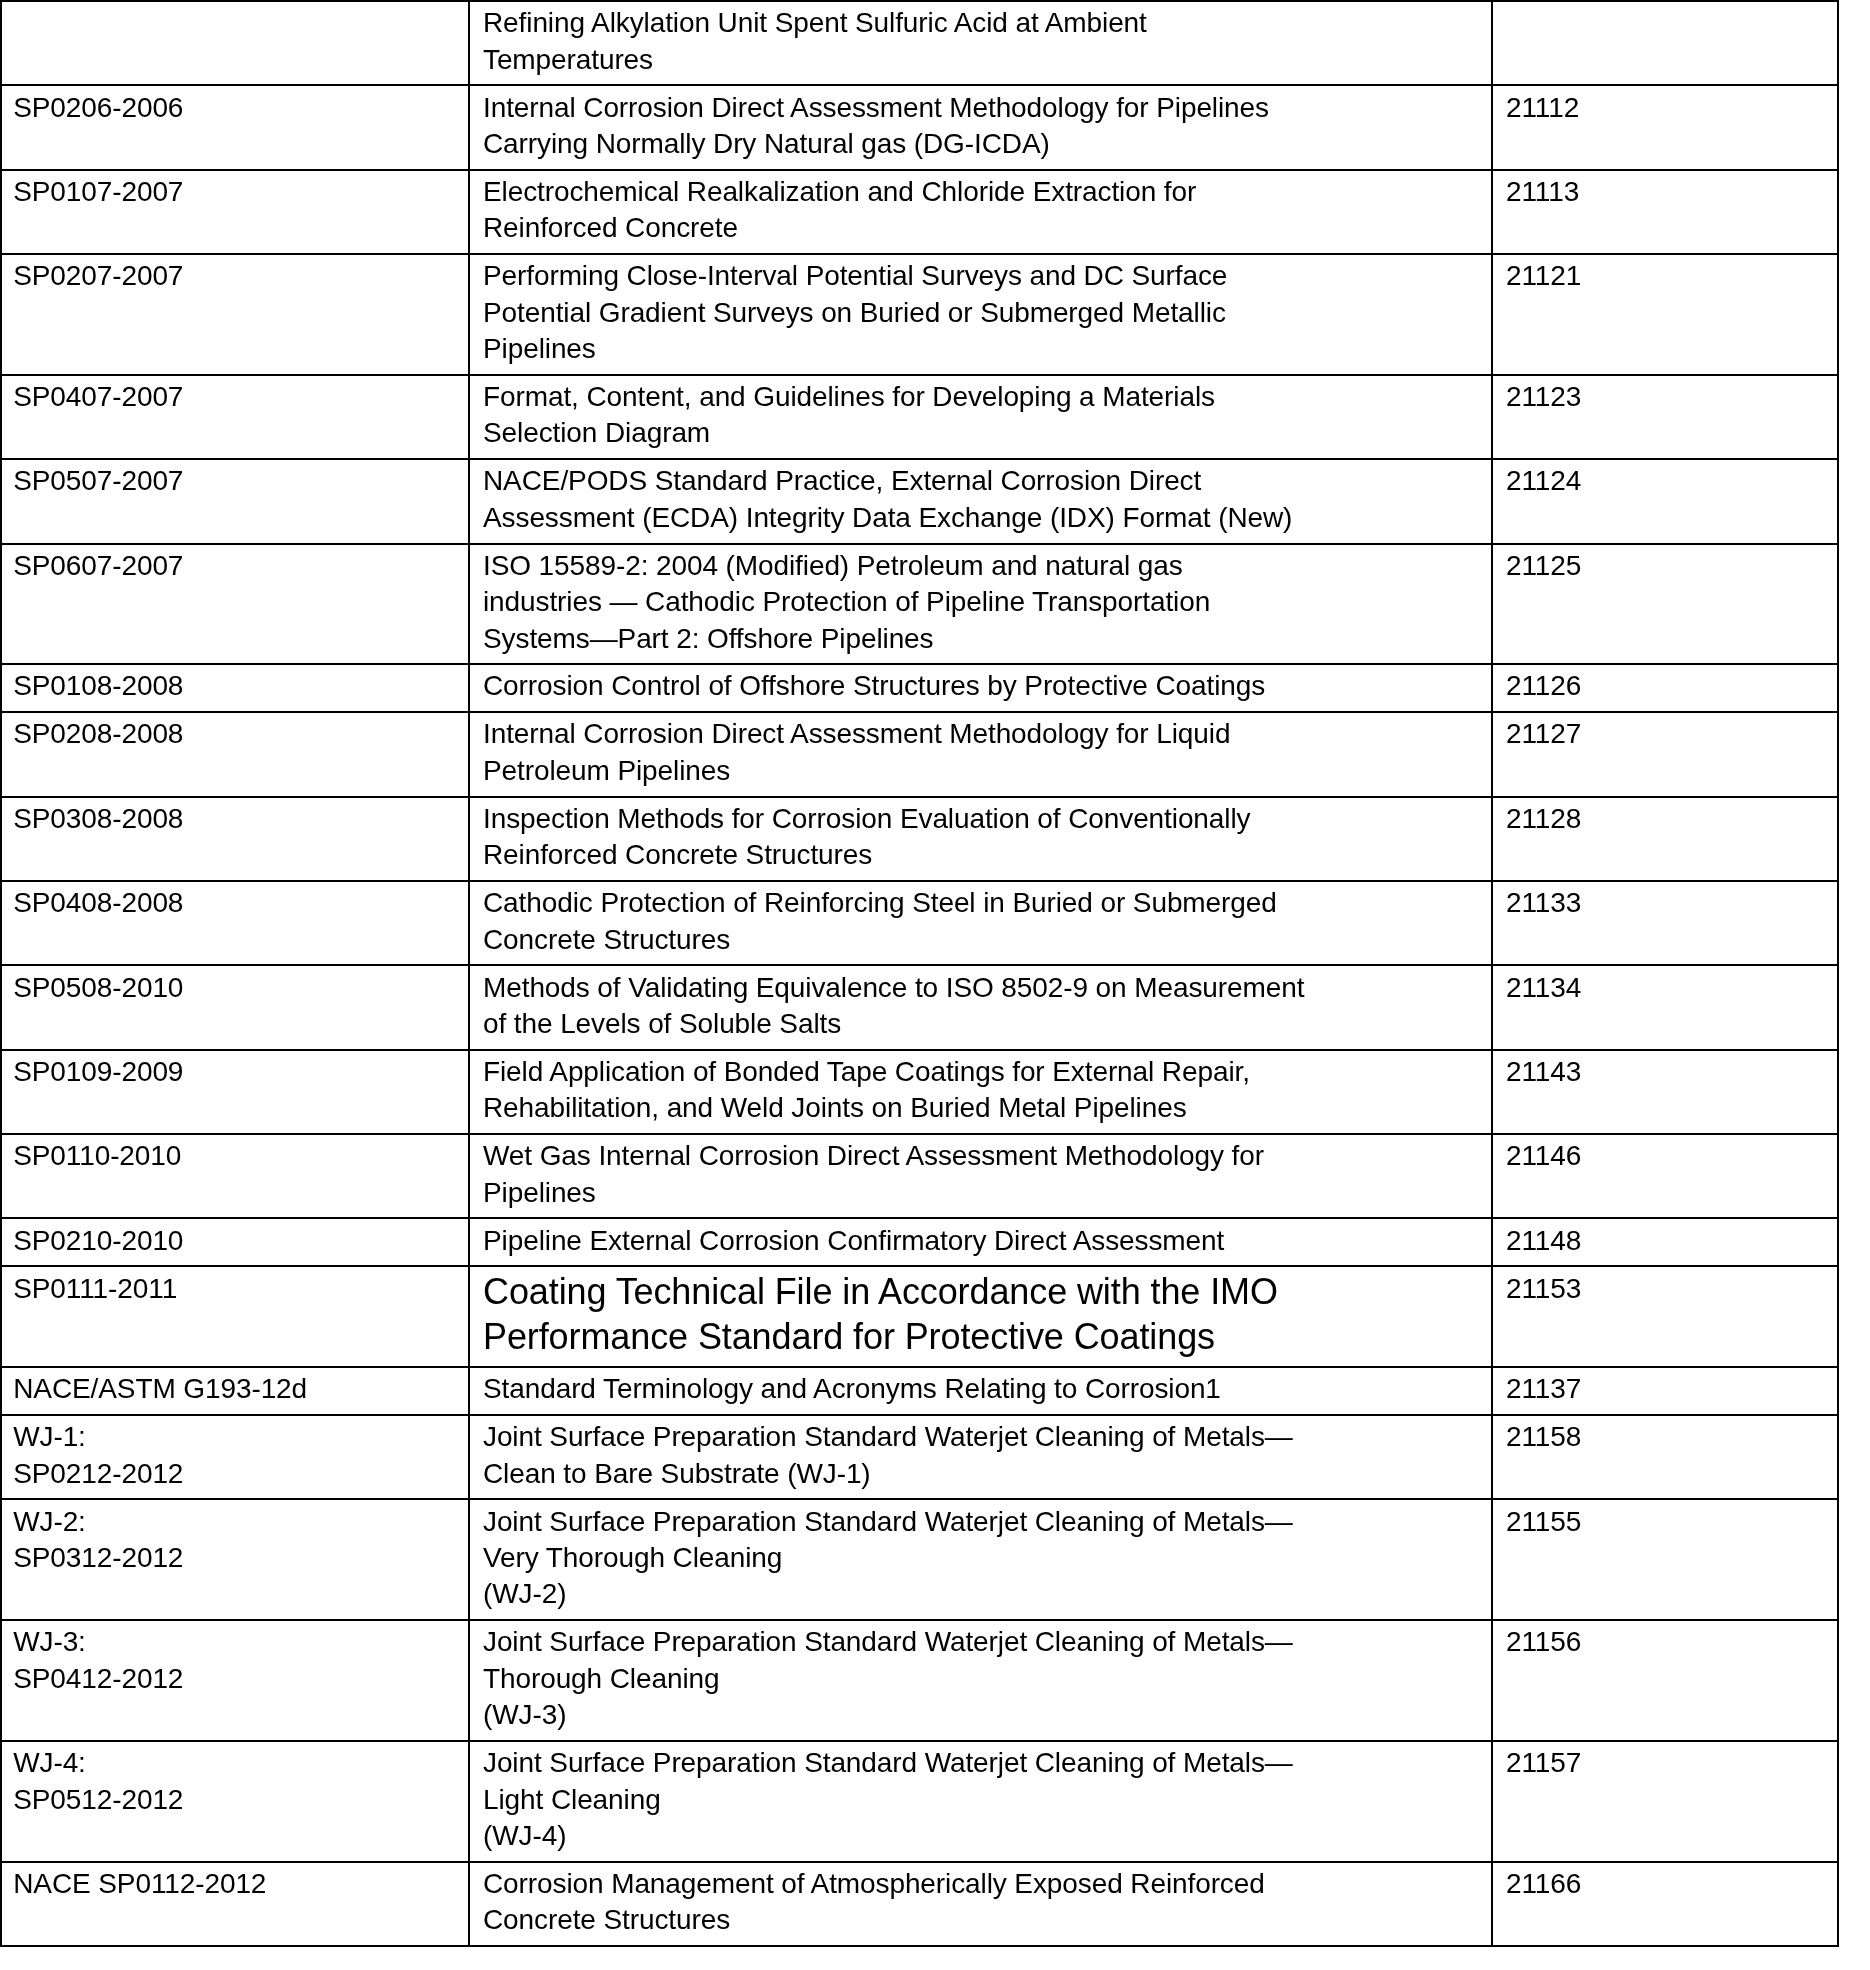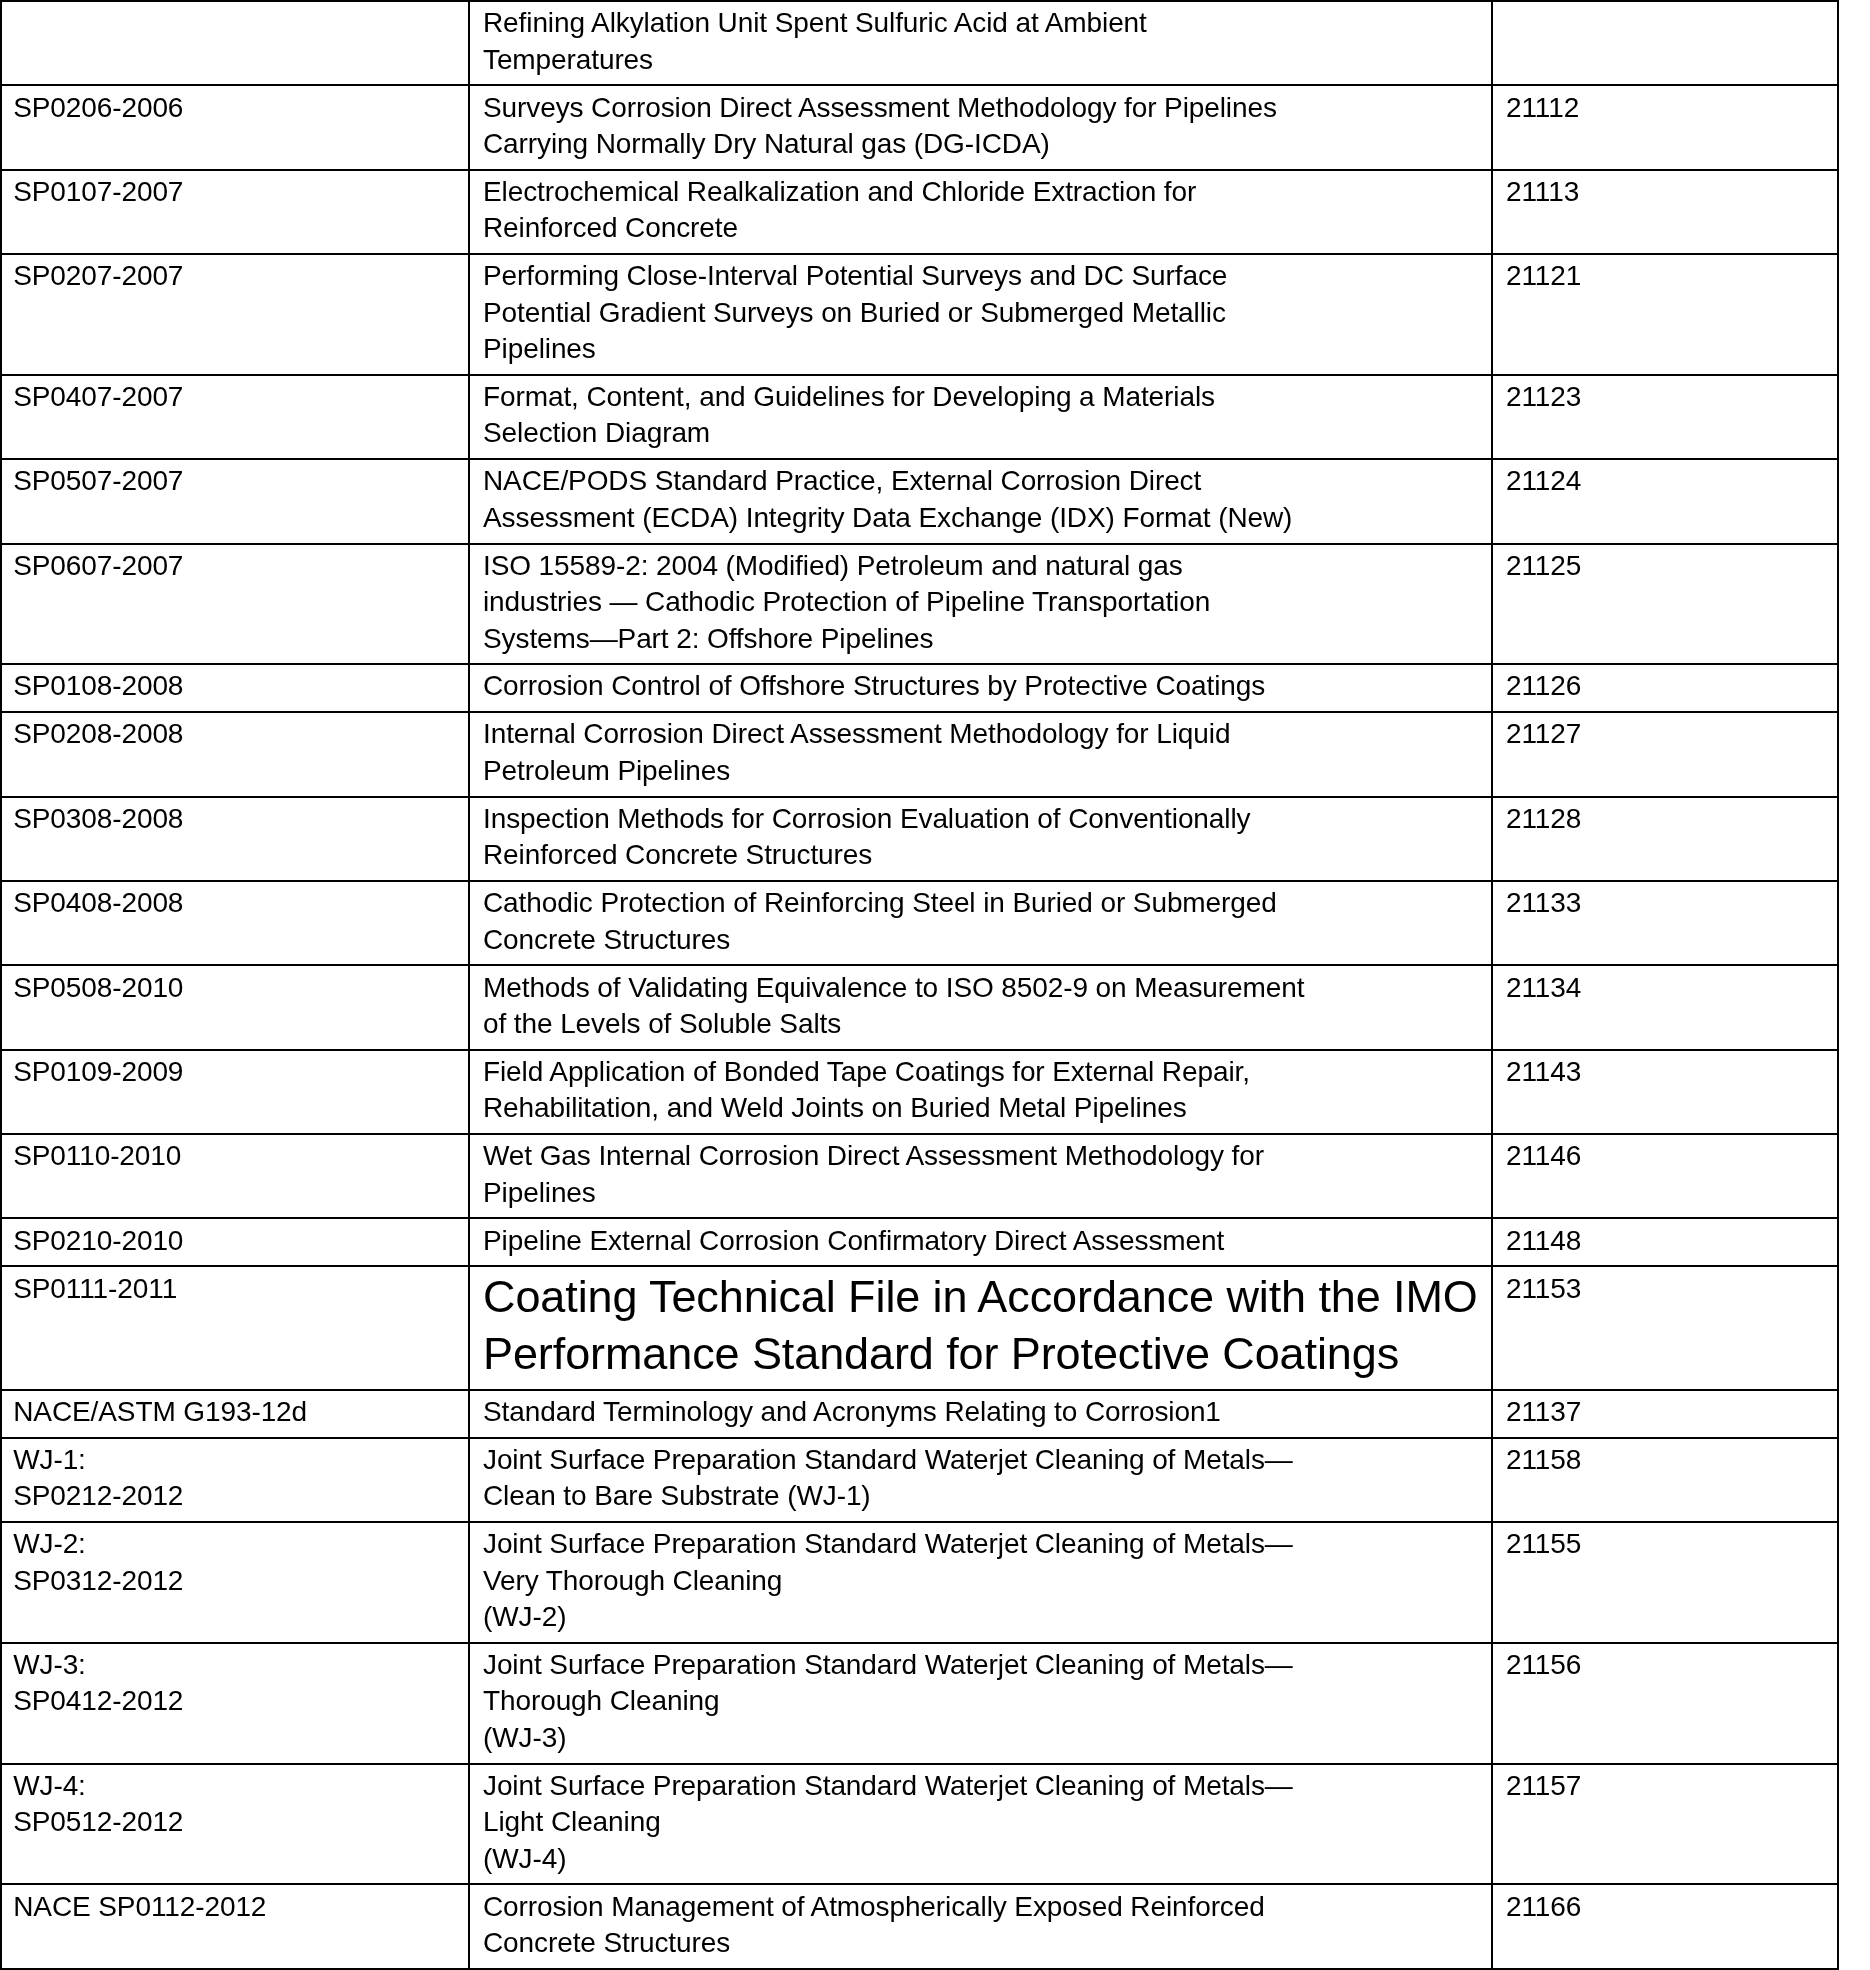--- a/index.html
+++ b/index.html
@@ -41,21 +41,21 @@
   #std-table td.title {
     padding-left: 13px;
     white-space: pre-line;
     border-radius: 28px;
   }
   #std-table td.num {
     padding-left: 13px;
   }
   
   #std-table tr.big td.title {
-    font-size: 45px;
+    font-size: 36px;
     line-height: 1.26;
     padding-top: 1.6px;
   }
   #std-table tr.big td.code,
   #std-table tr.big td.num {
     font-size: 28px;
     border-radius: 12px;
   }
 </style>
 </head>
@@ -69,21 +69,21 @@
   </colgroup>
   <tbody id="std-table-body">
       <tr>
         <td class="code"></td>
         <td class="title">Refining Alkylation Unit Spent Sulfuric Acid at Ambient
 Temperatures</td>
         <td class="num"></td>
       </tr>
       <tr>
         <td class="code">SP0206-2006</td>
-        <td class="title">Surveys Corrosion Direct Assessment Methodology for Pipelines
+        <td class="title">Internal Corrosion Direct Assessment Methodology for Pipelines
 Carrying Normally Dry Natural gas (DG-ICDA)</td>
         <td class="num">21112</td>
       </tr>
       <tr>
         <td class="code">SP0107-2007</td>
         <td class="title">Electrochemical Realkalization and Chloride Extraction for
 Reinforced Concrete</td>
         <td class="num">21113</td>
       </tr>
       <tr>

